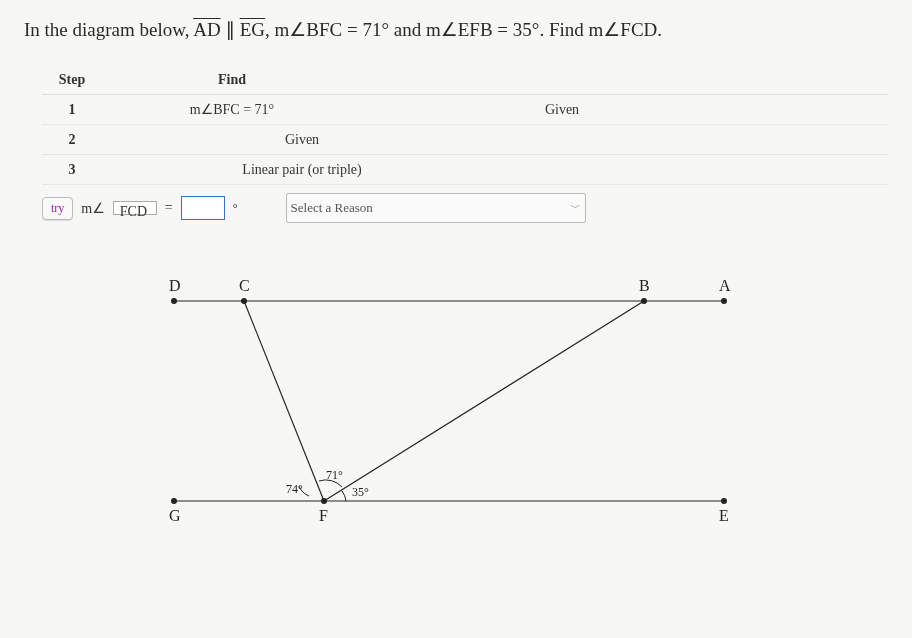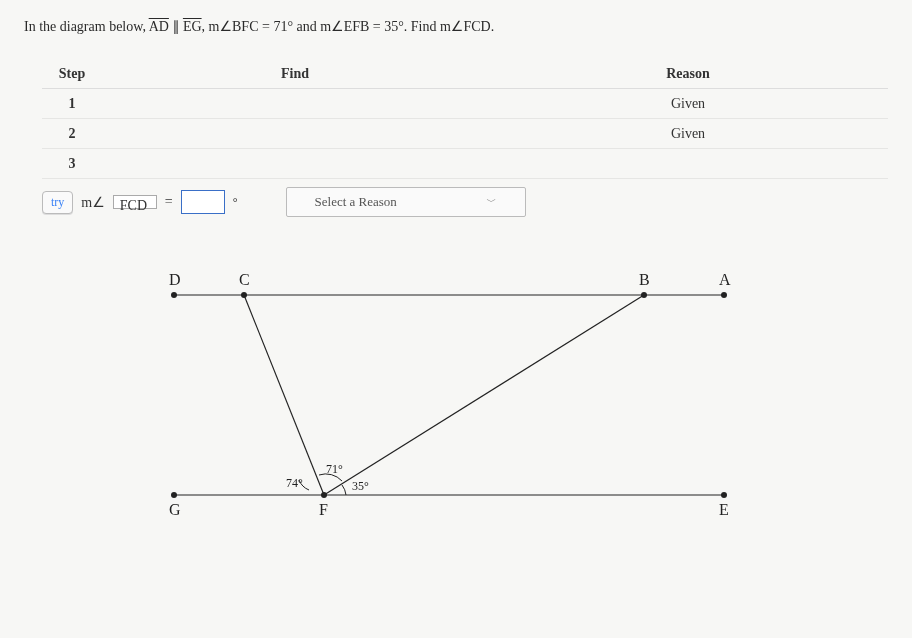--- a/index.html
+++ b/index.html
@@ -5,57 +5,56 @@
   * { box-sizing: border-box; }
   body {
     margin: 0;
     padding: 18px 24px;
     font-family: Georgia, 'Times New Roman', serif;
     background: #f7f7f5;
     color: #222;
     width: 912px;
   }
   .prompt {
-    font-size: 14px;
+    font-size: 19px;
     margin-bottom: 24px;
     color: #2a2a2a;
   }
   .bar { text-decoration: overline; }
 
   .table {
     margin-left: 18px;
     font-size: 14px;
     color: #333;
   }
   .thead, .trow {
     display: flex;
     align-items: center;
     height: 30px;
-    justify-content: space-between;
   }
   .thead { font-weight: bold; border-bottom: 1px solid #ddd; }
   .trow { border-bottom: 1px solid #e6e6e4; }
   .c-step  { width: 60px; text-align: center; font-weight: bold; }
   .c-angle { width: 260px; text-align: center; }
   .c-reason{ width: 400px; text-align: center; }
 
   .tryrow {
     display: flex;
     align-items: center;
     height: 46px;
     gap: 8px;
   }
   .try-btn {
     font-family: Georgia, serif;
     font-size: 12px;
     border: 1px solid #bbb;
     border-radius: 4px;
     background: #fafafa;
     padding: 3px 8px;
-    color: #3b82f6;
+    color: #a21caf;
     box-shadow: 0 1px 0 #ddd;
   }
   .inline-box {
     display: inline-block;
     min-width: 44px;
     height: 14px;
     border: 1px solid #aaa;
     background: #fff;
     font-size: 14px;
     text-align: left;
@@ -67,28 +66,28 @@
     width: 44px;
     height: 24px;
     text-align: center;
     font-size: 14px;
     color: #444;
     padding: 2px 4px;
   }
   .deg { font-size: 12px; vertical-align: top; }
   .reason-select {
     position: relative;
-    width: 240px;
+    width: 300px;
     height: 30px;
     border: 1px solid #bbb;
     border-radius: 2px;
     background: #fafafa;
     font-size: 13px;
     color: #555;
-    padding: 6px 28px;
+    padding: 6px 4px;
     margin-left: 40px;
     display: flex;
     align-items: center;
     justify-content: space-between;
   }
   .chev { color: #888; font-size: 10px; }
 
   .diagram {
     margin: 40px 0 0 100px;
     width: 680px;
@@ -109,33 +108,34 @@
 
 
 <div class="prompt">
   <span>In the diagram below,  </span><span class="bar">AD</span><span> ∥ </span><span class="bar">EG</span><span>,  m∠BFC = 71° and m∠EFB = 35°. Find m∠FCD.</span>
 </div>
 
 <div class="table">
   <div class="thead">
     <div class="c-step">Step</div>
     <div class="c-angle">Find</div>
-    <div class="c-reason">Reason</div>
   </div>
 
   <div class="trow">
     <div class="c-step">1</div>
+    <div class="c-angle">m∠BFC = 71°</div>
     <div class="c-reason">Given</div>
   </div>
   <div class="trow">
     <div class="c-step">2</div>
     <div class="c-reason">Given</div>
   </div>
   <div class="trow">
     <div class="c-step">3</div>
+    <div class="c-reason">Linear pair (or triple)</div>
   </div>
 
   <div class="tryrow">
     <button class="try-btn">try</button>
     <span>m∠</span>
     <span class="inline-box">FCD</span>
     <span>=</span>
     <input class="value-box" value="" style="">
     <span class="deg">°</span>
 

